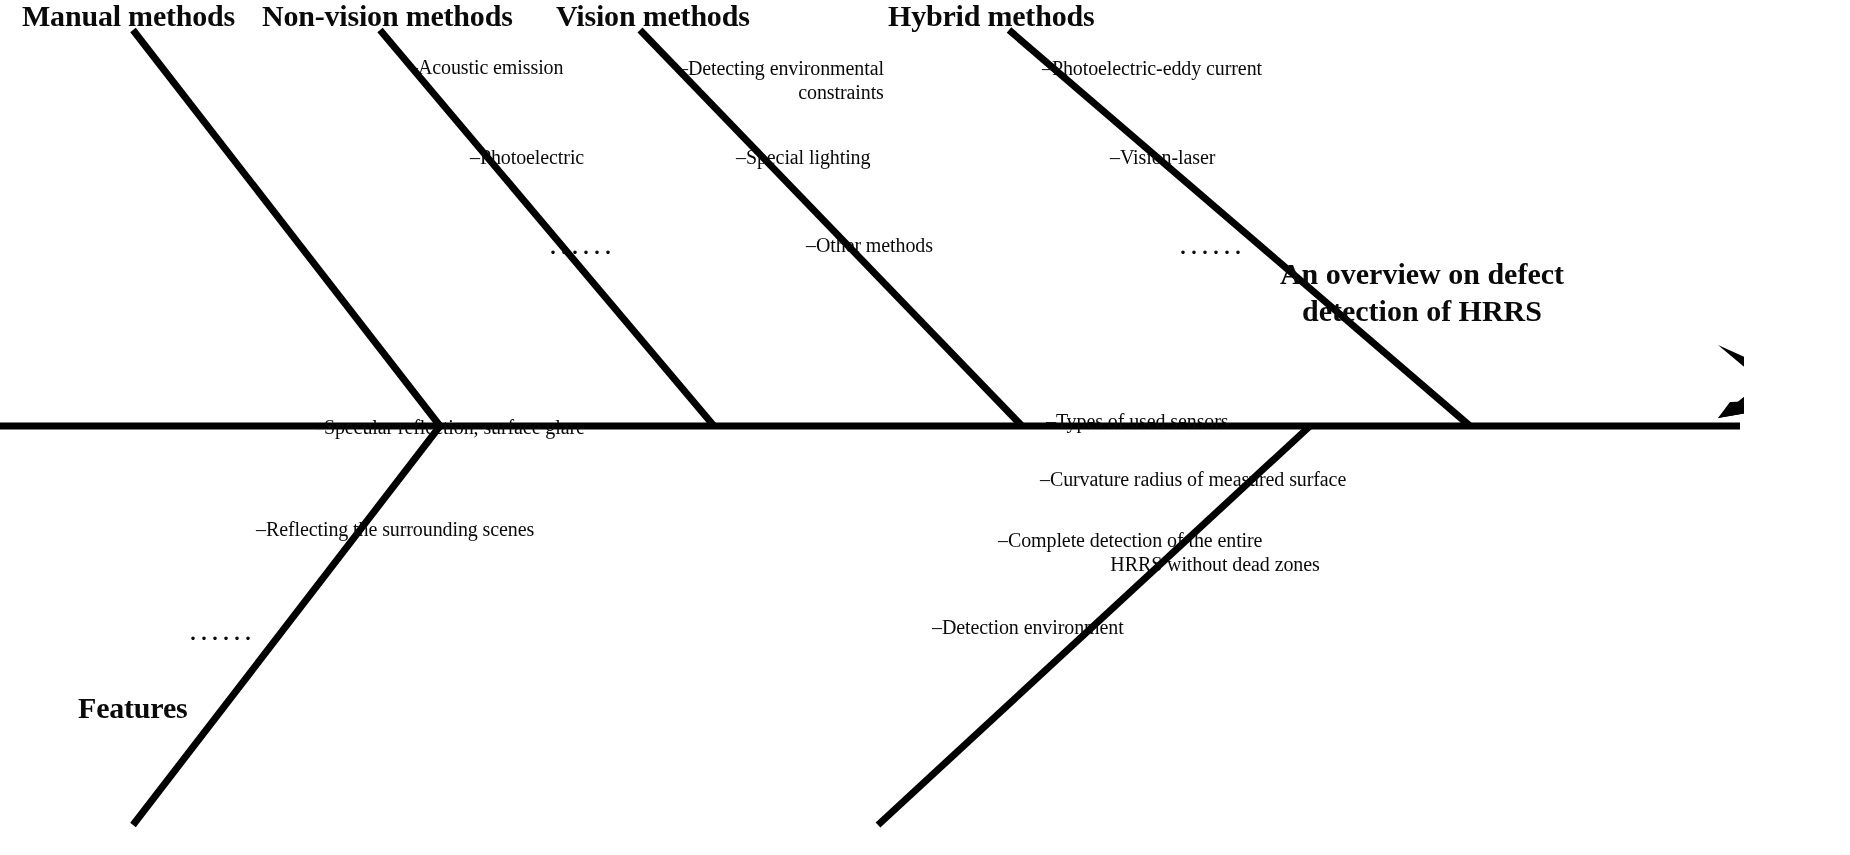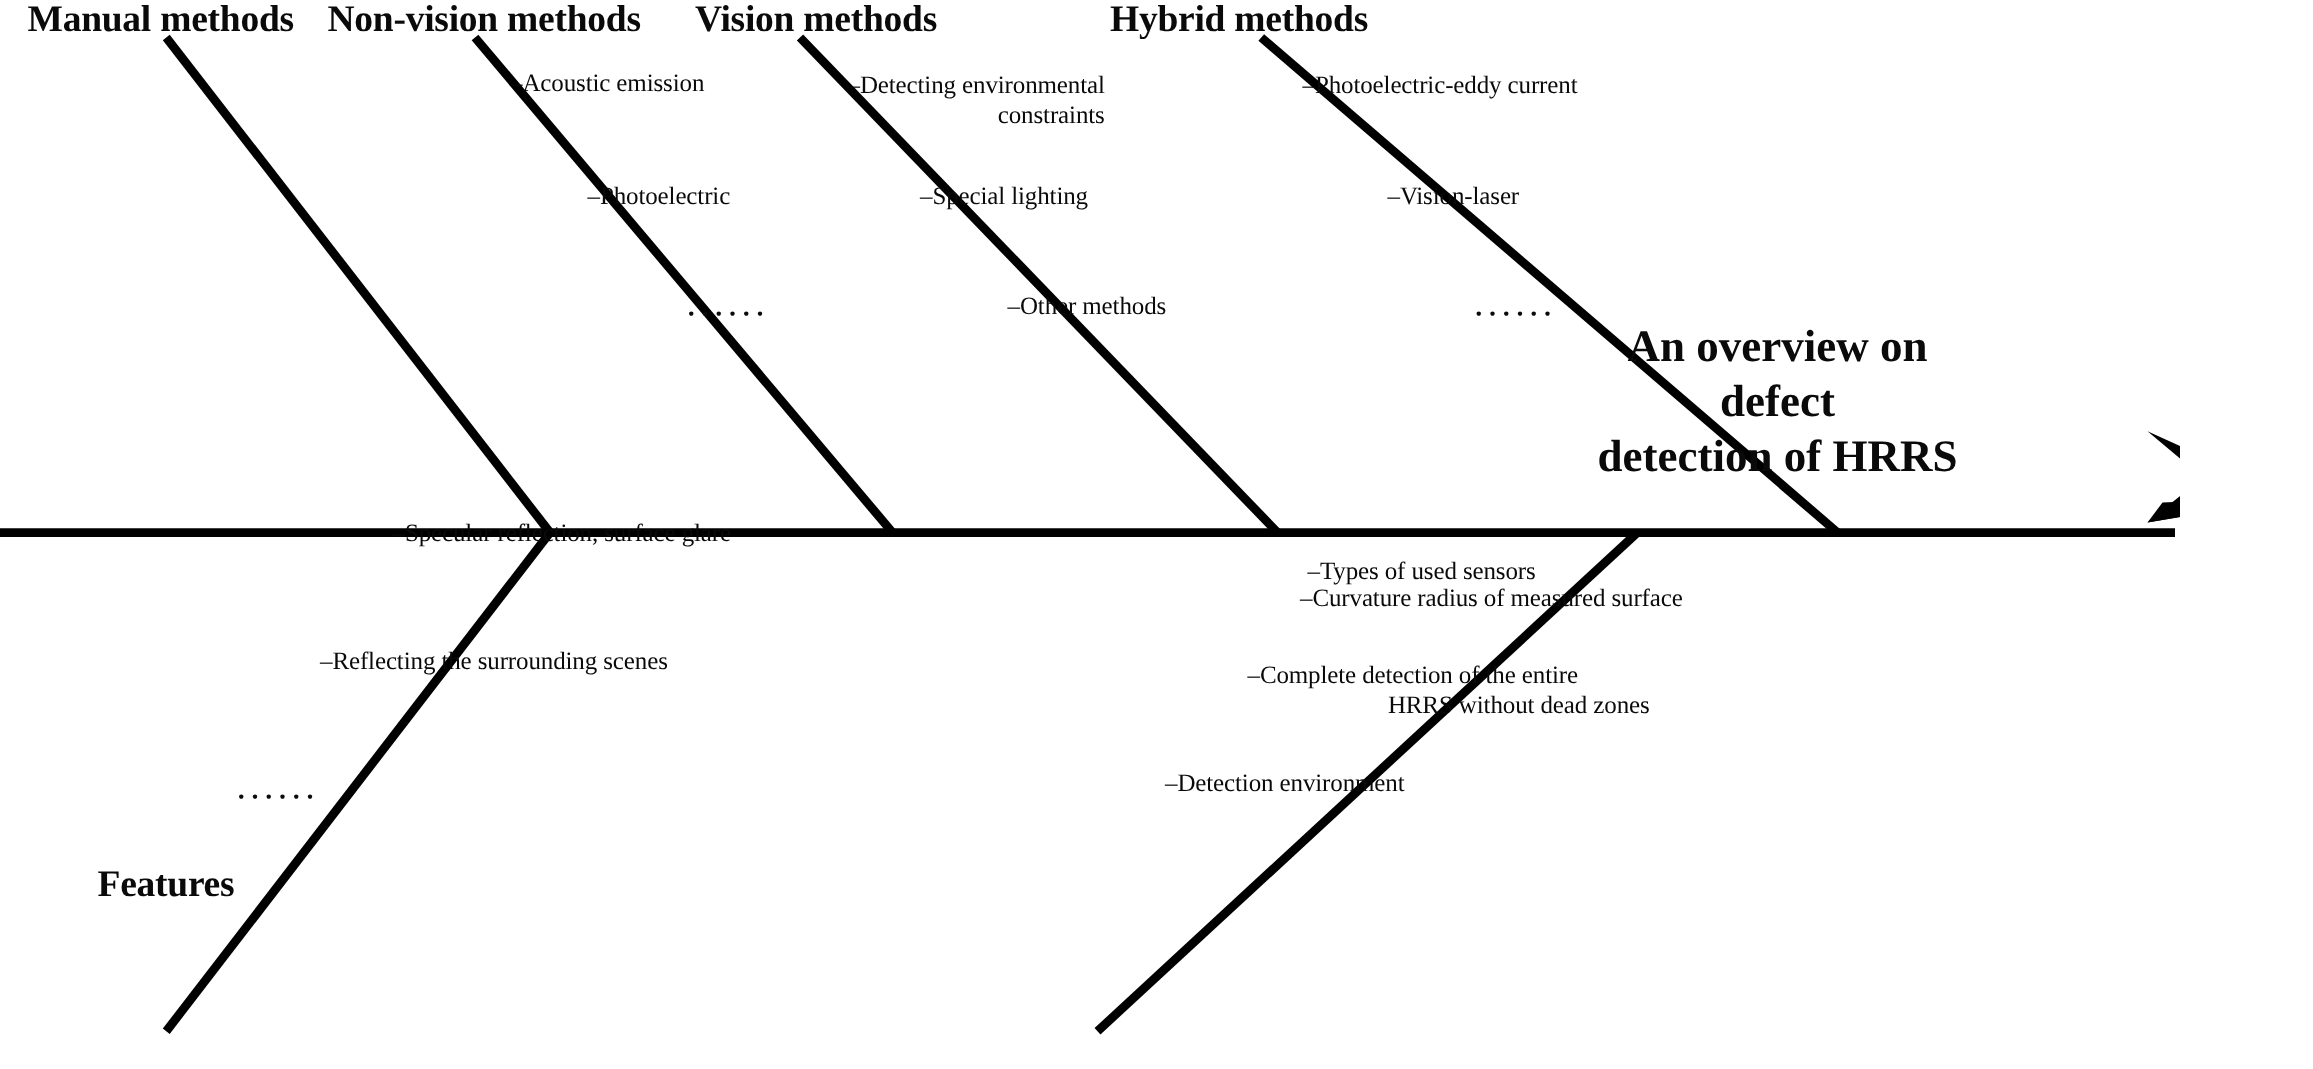--- a/index.html
+++ b/index.html
@@ -42,21 +42,21 @@
     white-space: normal;
     text-align: center;
     line-height: 1.22;
   }
   .dots {
     font-size: 30px;
     letter-spacing: 1px;
   }
   .spine-title {
     font-weight: bold;
-    font-size: 36px;
+    font-size: 30px;
     text-align: center;
     white-space: normal;
     line-height: 1.22;
   }
 </style>
 </head>
 <body>
 
 <div id="canvas">
 
@@ -114,21 +114,21 @@
   <div class="lbl item" style="left:1110px; top:146px;">–Vision-laser</div>
 
   <div class="lbl dots" style="left:1178px; top:234px;">······</div>
 
   <div class="lbl item" style="left:314px; top:416px;">–Specular reflection, surface glare</div>
 
   <div class="lbl item" style="left:256px; top:518px;">–Reflecting the surrounding scenes</div>
 
   <div class="lbl dots" style="left:188px; top:620px;">······</div>
 
-  <div class="lbl item" style="left:1046px; top:410px;margin-top:36px;">–Types of used sensors</div>
+  <div class="lbl item" style="left:1046px; top:410px;">–Types of used sensors</div>
 
   <div class="lbl item" style="left:1040px; top:468px;">–Curvature radius of measured surface</div>
 
   <div class="lbl item" style="left:932px; top:616px;">–Detection  environment</div>
 
   <div class="lbl item two-line" style="left:998px; top:528px; width:420px;">
     <div style="text-align:left;">–Complete detection of the entire</div>
     <div style="text-align:center; padding-left:14px;">HRRS without dead zones</div>
   </div>
 

